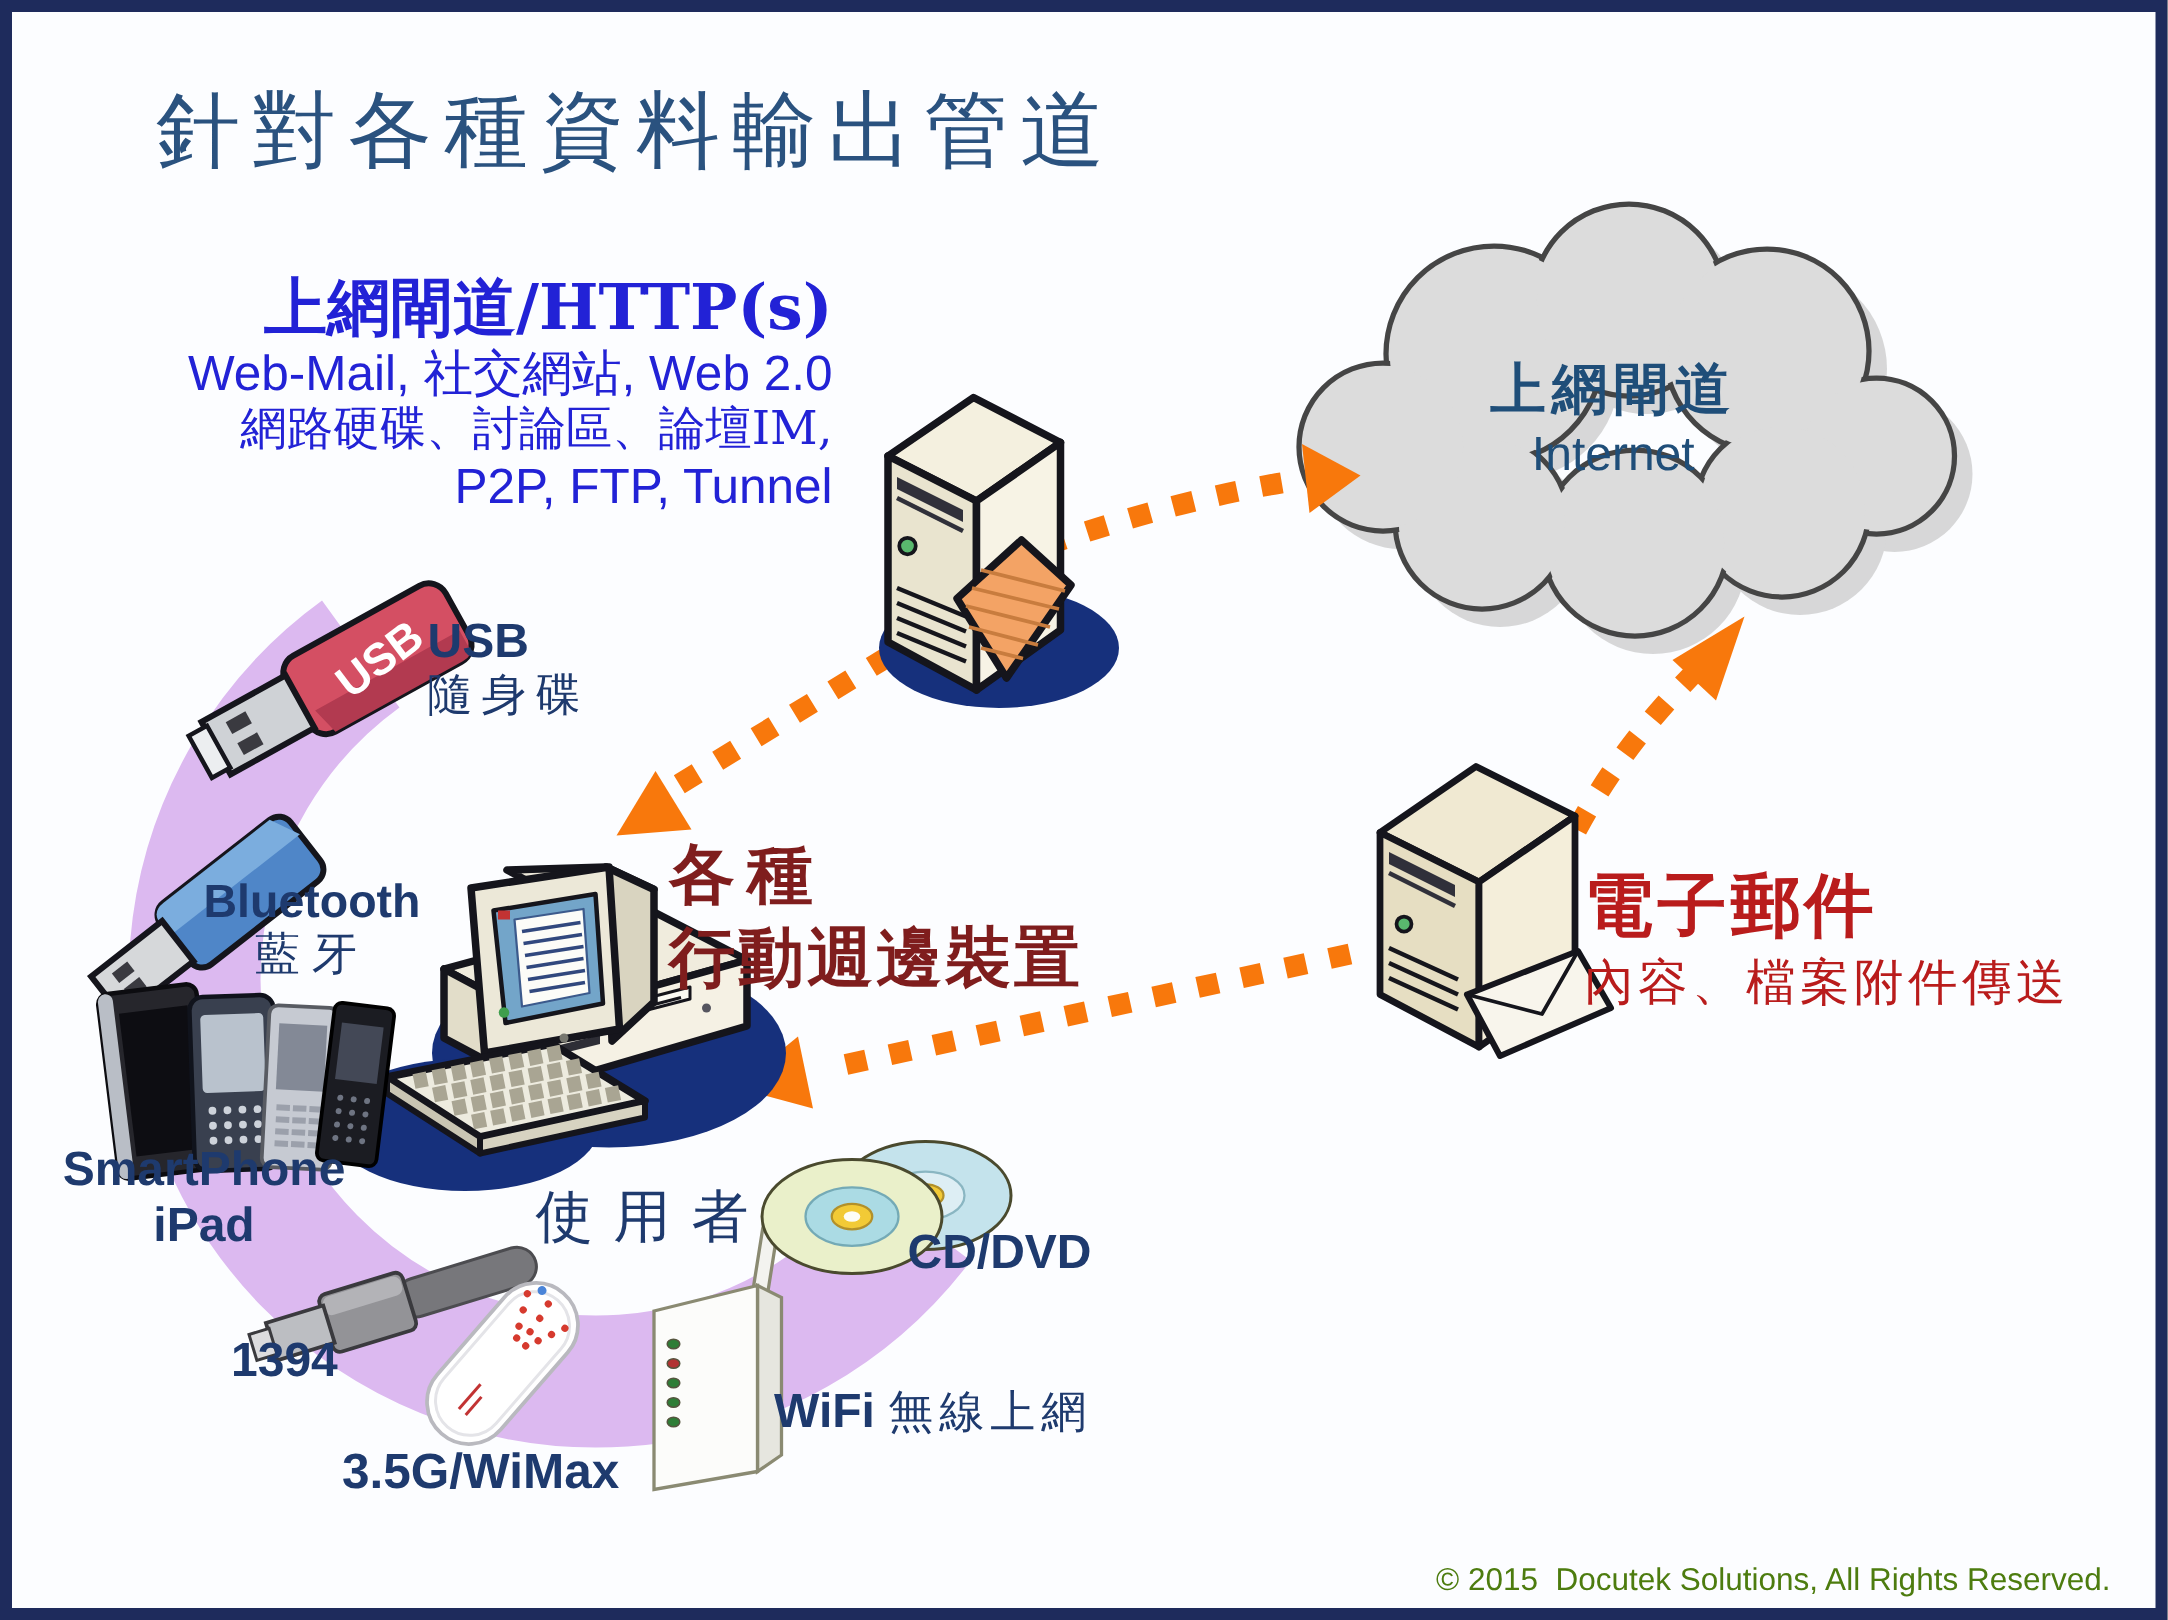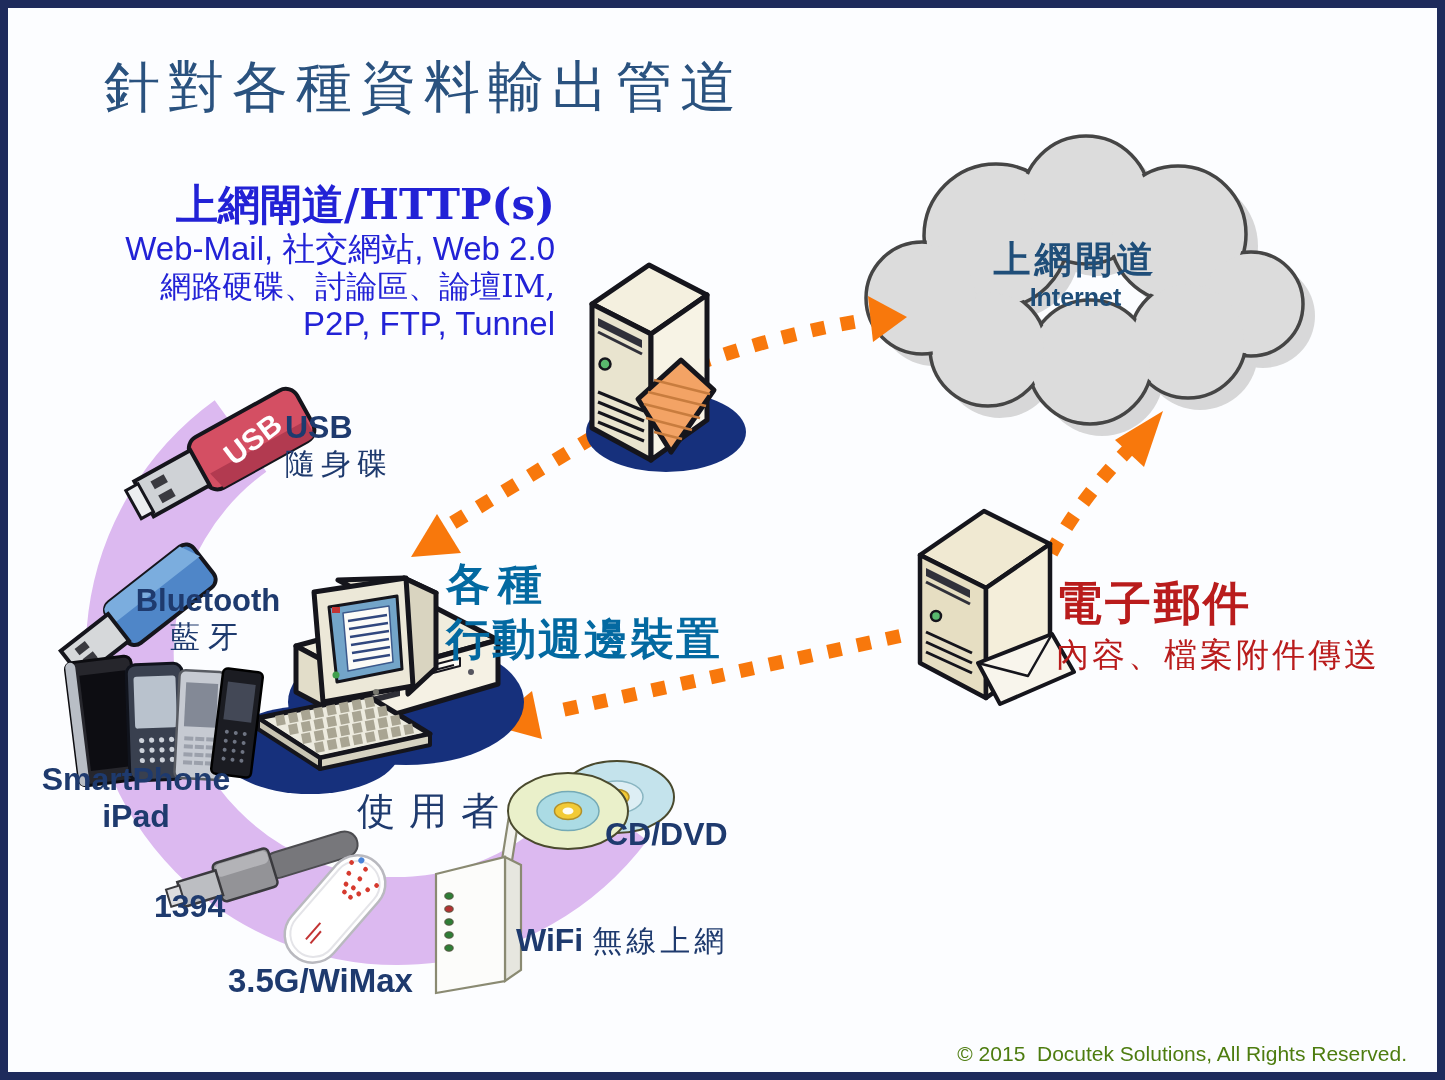--- a/index.html
+++ b/index.html
@@ -15,35 +15,35 @@
   .bold{font-weight:bold;}
   svg{position:absolute;left:0;top:0;}
   #title{left:96px;top:42px;font-size:56px;letter-spacing:8px;font-weight:normal;color:#2a527f;}
   #gateway-block{left:60px;top:172px;width:487px;text-align:right;color:#2222d6;line-height:1.18;}
   #gateway-block .h{font-size:42px;font-weight:bold;}
   #gateway-block .l1{font-size:33px;}
   #gateway-block .l2{font-size:31px;}
   #gateway-block .l3{font-size:33px;}
   #cloud-label{left:915px;top:228px;width:305px;text-align:center;color:#1f4e79;line-height:1.25;}
   #cloud-label .zh{font-size:37px;font-weight:bold;letter-spacing:4px;}
-  #cloud-label .en{font-size:25px;font-weight:bold;}
+  #cloud-label .en{font-size:32px;font-weight:normal;}
   #usb-label{left:277px;top:400px;line-height:1.2;}
   #usb-label .a{font-size:32px;}
   #usb-label .b{font-size:30px;letter-spacing:6px;}
   #bt-label{left:120px;top:574px;width:160px;text-align:center;line-height:1.2;}
   #bt-label .a{font-size:31px;}
   #bt-label .b{font-size:30px;letter-spacing:8px;}
   #sp-label{left:30px;top:753px;width:196px;text-align:center;line-height:1.15;font-size:32px;}
   #fw-label{left:146px;top:880px;font-size:32px;}
   #wimax-label{left:220px;top:954px;font-size:33px;}
   #wifi-label{left:508px;top:913px;font-size:32px;}
   #wifi-label .b{font-size:30px;letter-spacing:4px;}
   #cd-label{left:597px;top:808px;font-size:32px;}
   #user-label{left:321px;top:778px;font-size:38px;letter-spacing:14px;margin-left:28px;}
-  #periph-label{left:438px;top:548px;color:#0369a1;line-height:1.25;}
+  #periph-label{left:438px;top:548px;color:#7f1d1d;line-height:1.25;}
   #periph-label .a{font-size:44px;font-weight:bold;letter-spacing:8px;}
   #periph-label .b{font-size:44px;font-weight:bold;letter-spacing:2px;}
   #email-label{left:1048px;top:566px;color:#b91c1c;line-height:1.3;}
   #email-label .a{font-size:46px;font-weight:bold;letter-spacing:3px;}
   #email-label .b{font-size:33px;letter-spacing:3px;}
   #copyright{right:30px;top:1034px;font-size:21px;color:#4d7c0f;white-space:pre;}
 </style>
 </head>
 <body>
 

